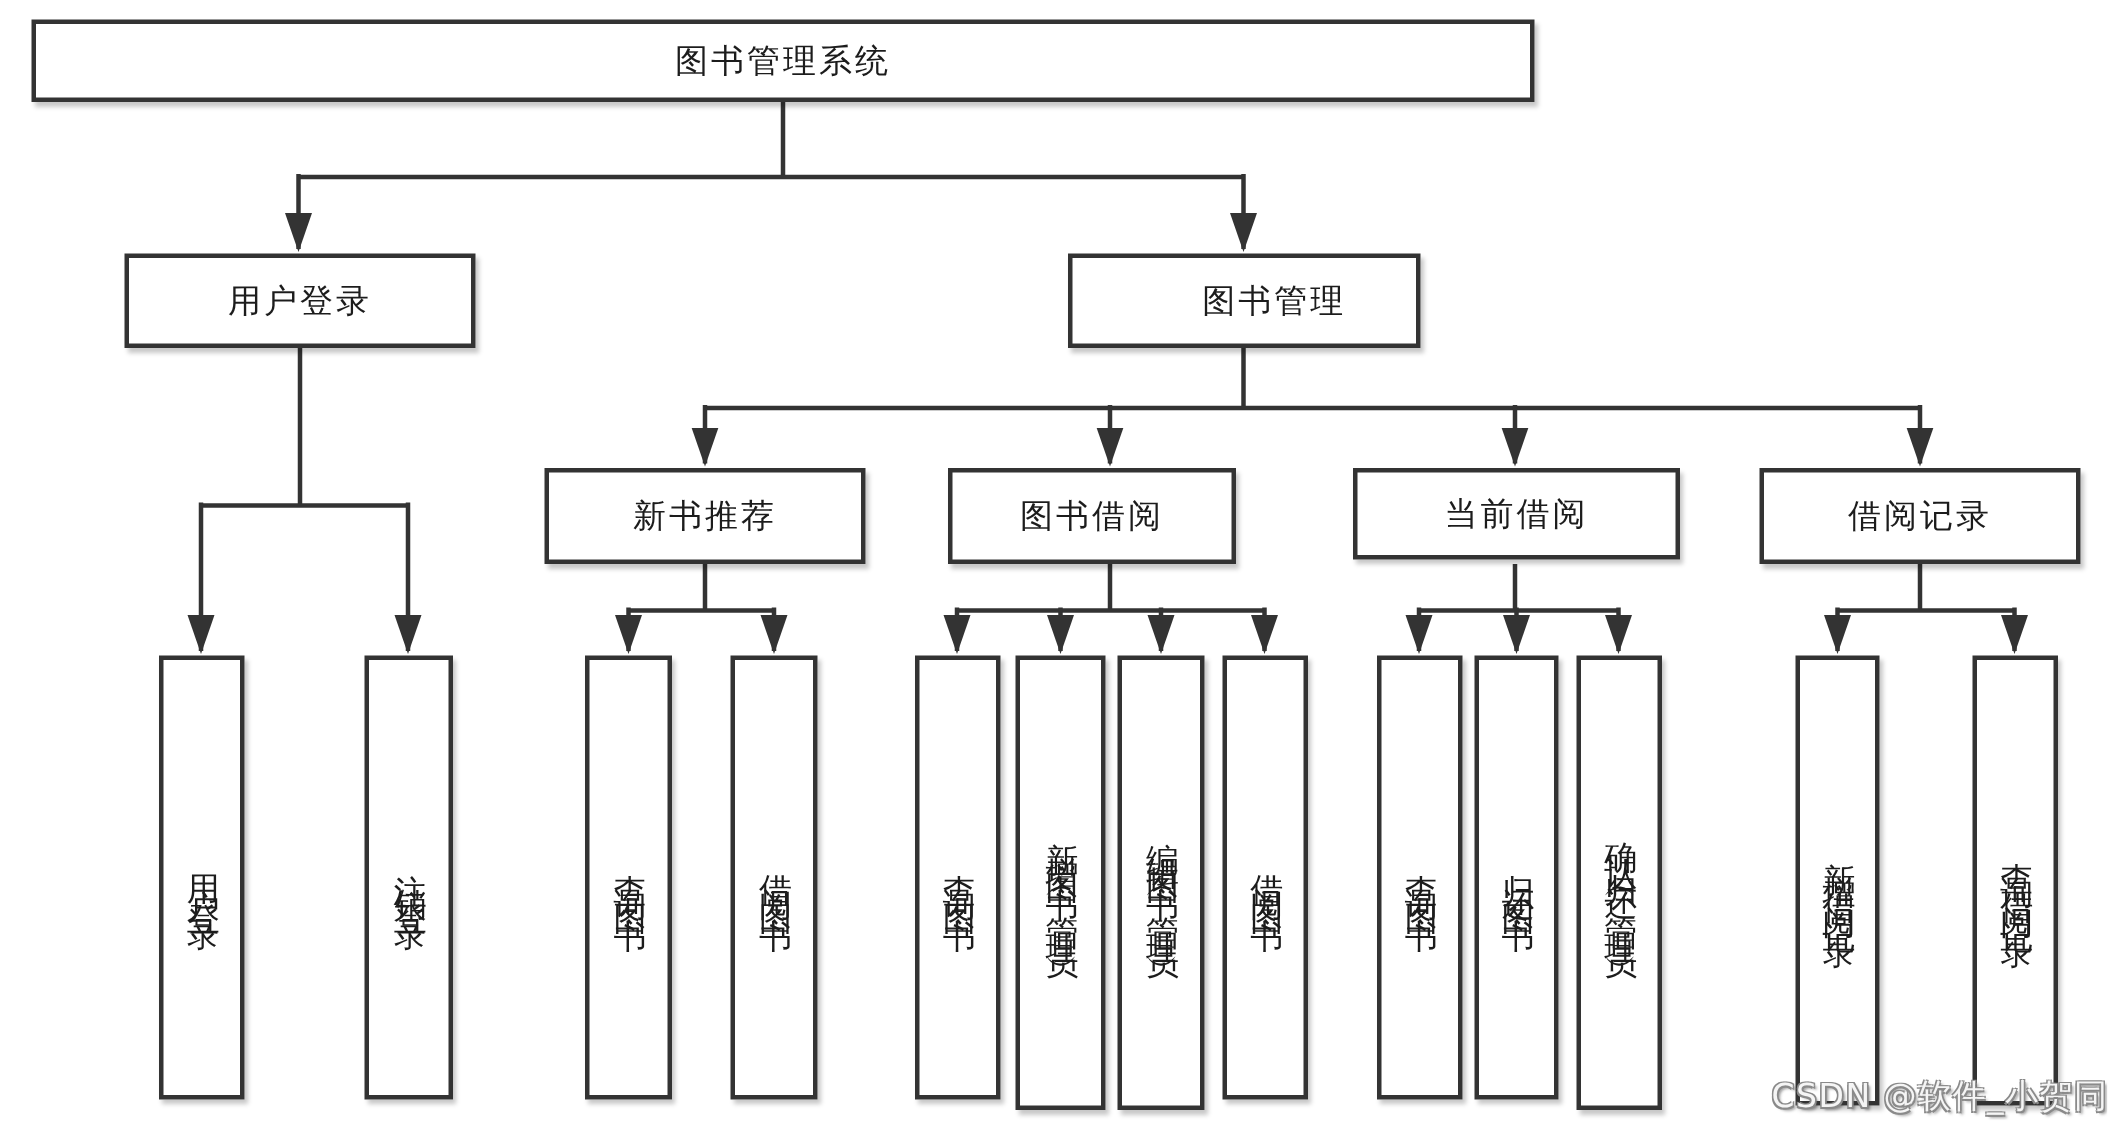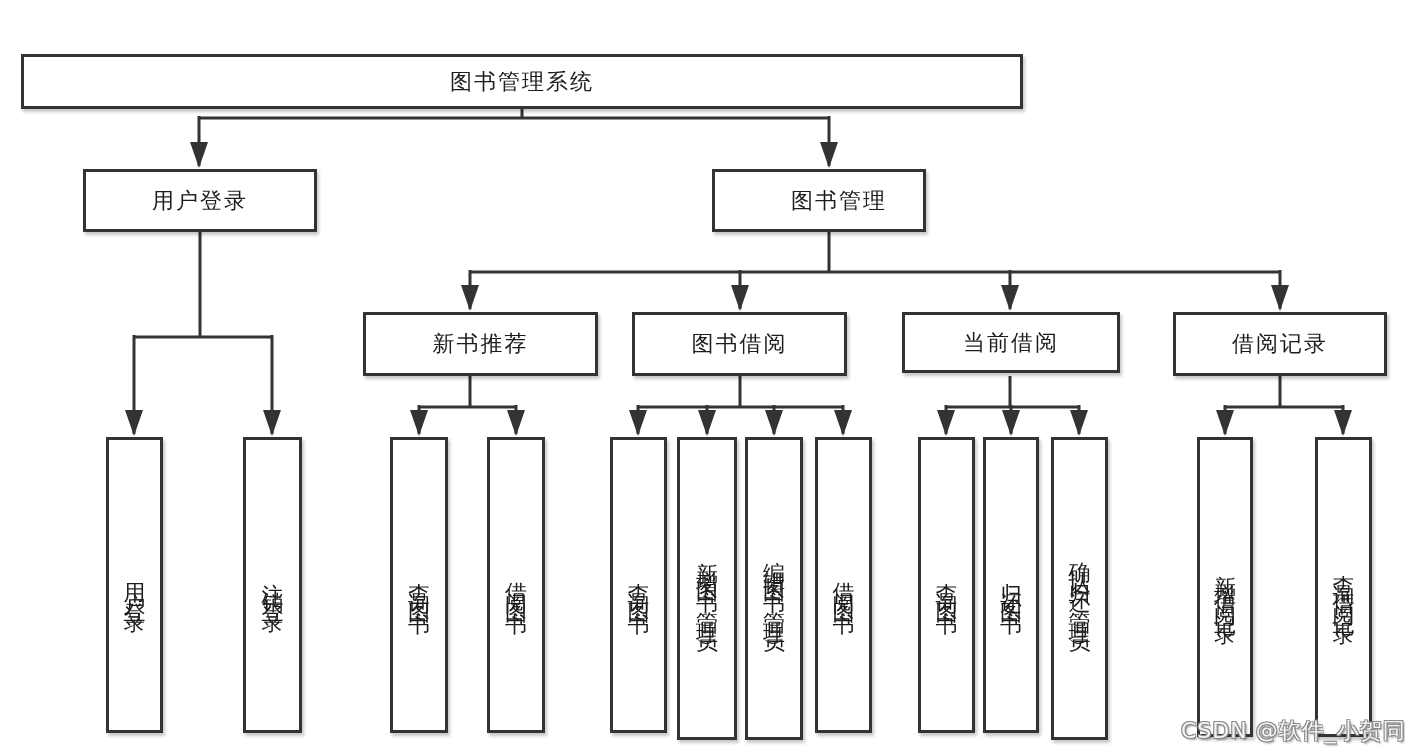--- a/index.html
+++ b/index.html
@@ -118,35 +118,35 @@
 
       <g>
         <line x1="1280" y1="376" x2="1280" y2="407"></line>
         <line x1="1225" y1="407" x2="1343" y2="407"></line>
         <line x1="1225" y1="405" x2="1225" y2="434" marker-end="url(#arr)"></line>
         <line x1="1343" y1="405" x2="1343" y2="434" marker-end="url(#arr)"></line>
       </g>
     </g>
   </svg>
 
-  <div class="node" style="left:21px; top:13px; width:1002px; height:55px;margin-top:41px;">
+  <div class="node" style="left:21px; top:13px; width:1002px; height:55px;">
     <span class="lbl">图书管理系统</span>
   </div>
 
   <div class="node" style="left:83px; top:169px; width:234px; height:63px;">
     <span class="lbl">用户登录</span>
   </div>
-  <div class="node" style="left:712px; top:169px; width:214px; height:63px;padding-left:40px;">
+  <div class="node" style="left:712px; top:169px; width:235px; height:63px;padding-left:40px;">
     <span class="lbl">图书管理</span>
   </div>
 
-  <div class="node" style="left:363px; top:312px; width:235px; height:64px;">
+  <div class="node" style="left:363px; top:312px; width:214px; height:64px;">
     <span class="lbl">新书推荐</span>
   </div>
-  <div class="node" style="left:632px; top:312px; width:215px; height:64px;">
+  <div class="node" style="left:632px; top:312px; width:192px; height:64px;">
     <span class="lbl">图书借阅</span>
   </div>
   <div class="node" style="left:902px; top:312px; width:218px; height:61px;">
     <span class="lbl">当前借阅</span>
   </div>
   <div class="node" style="left:1173px; top:312px; width:214px; height:64px;align-items:center;">
     <span class="lbl">借阅记录</span>
   </div>
 
   <div class="node vnode" style="left:106px; top:437px; width:57px; height:296px;">

